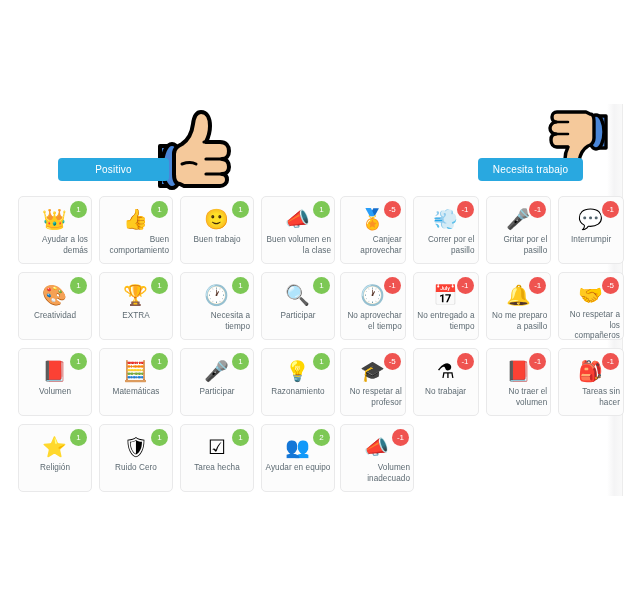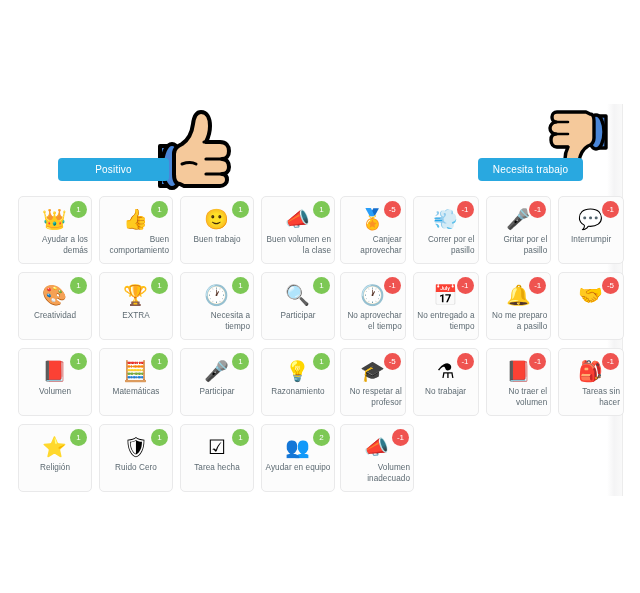--- a/index.html
+++ b/index.html
@@ -318,20 +318,21 @@
             <span class="label">No entregado a tiempo</span>
             <span class="badge neg">-1</span>
           </div>
           <div class="card">
             <span class="emoji ico">🔔</span>
             <span class="label">No me preparo a pasillo</span>
             <span class="badge neg">-1</span>
           </div>
           <div class="card">
             <span class="emoji ico">🤝</span>
+            <span class="label">No respetar a los compañeros</span>
             <span class="badge neg">-5</span>
           </div>
         </div>
         <div class="row">
           <div class="card">
             <span class="emoji ico">🎓</span>
             <span class="label">No respetar al profesor</span>
             <span class="badge neg">-5</span>
           </div>
           <div class="card">

